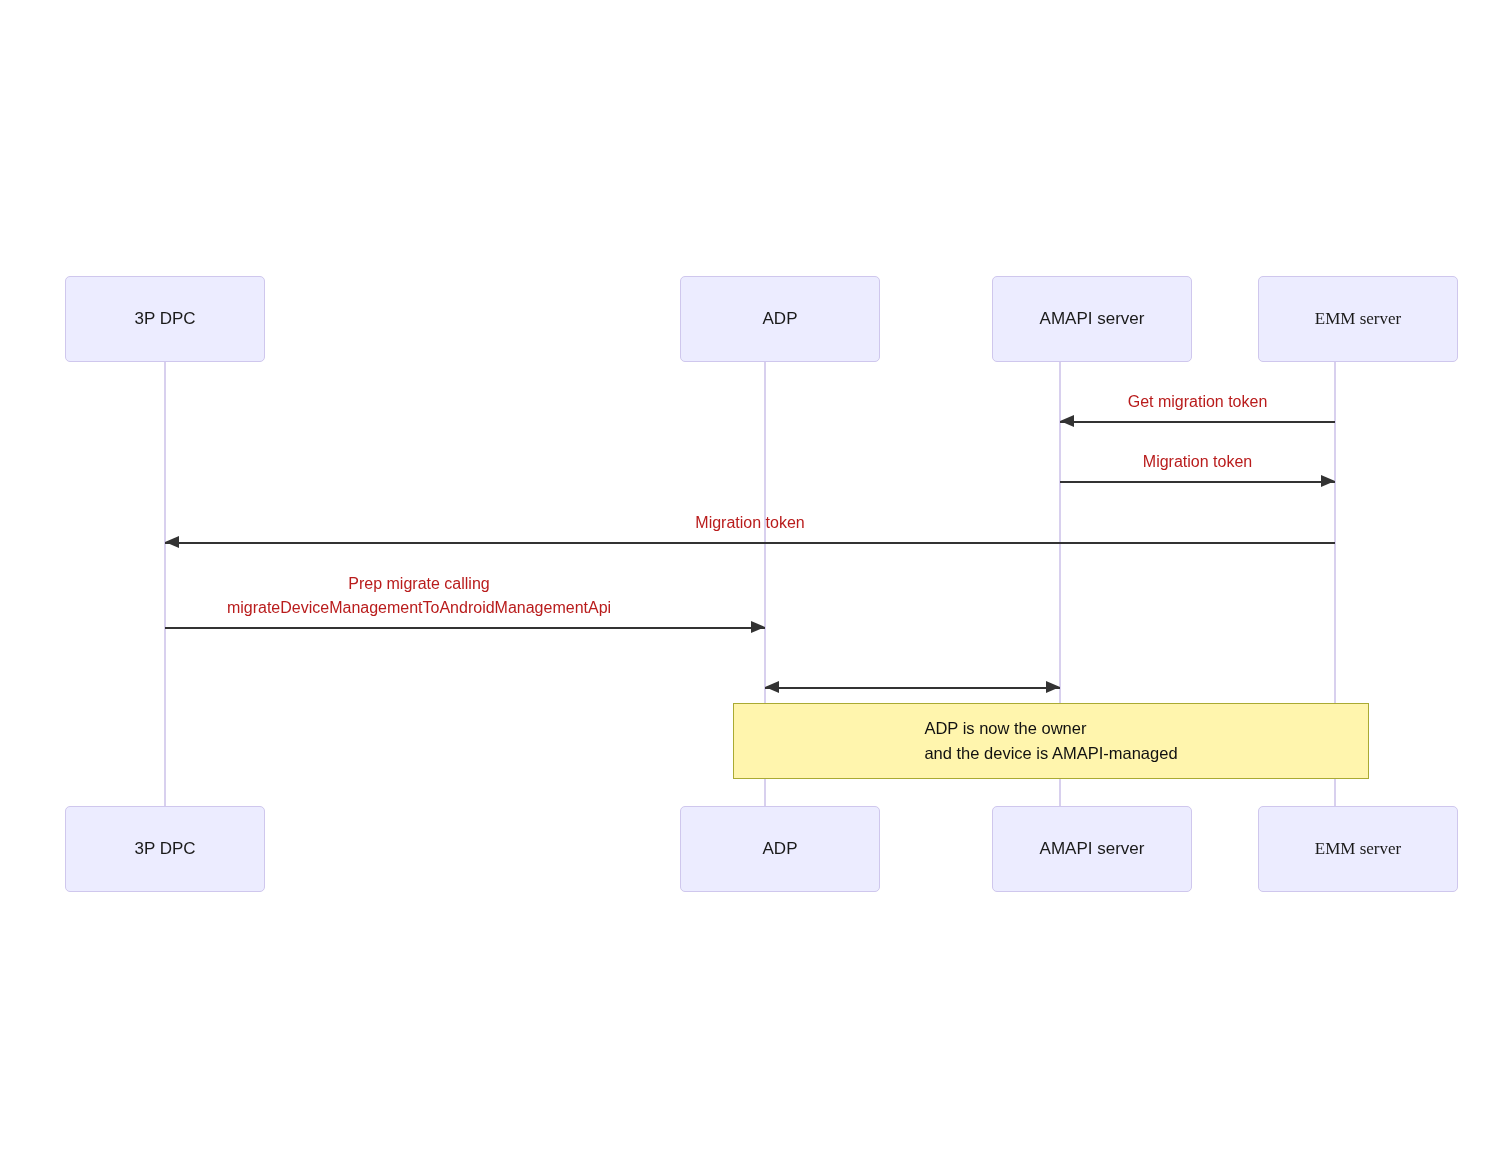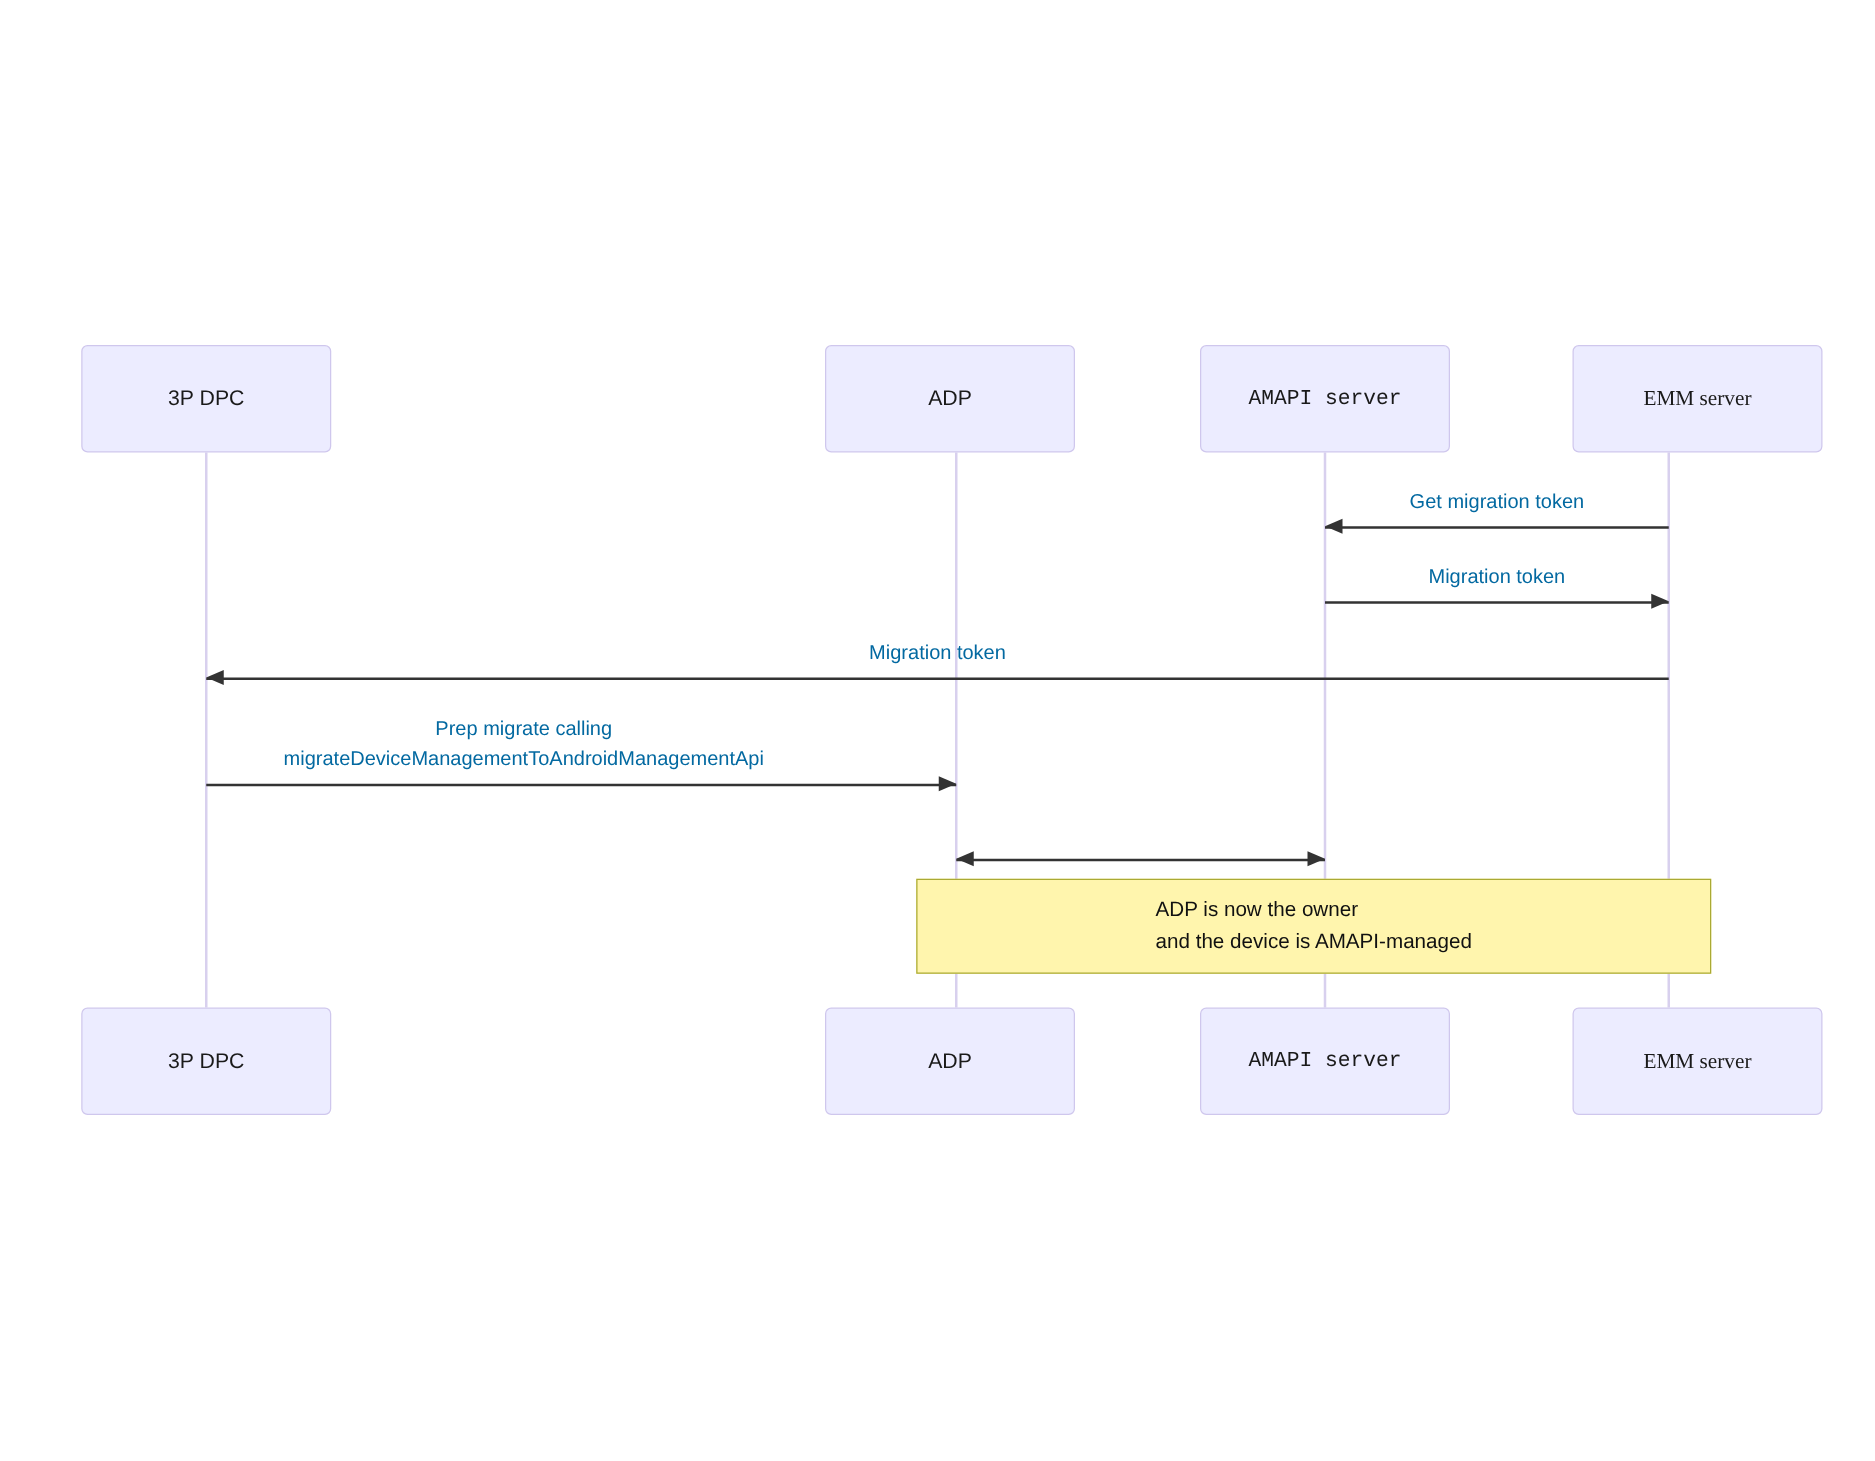--- a/index.html
+++ b/index.html
@@ -34,30 +34,30 @@
     border-radius: 5px;
     display: flex;
     align-items: center;
     justify-content: center;
     font-size: 17px;
     color: #1a1a1a;
   }
   .actor.row-top { top: 276px; }
   .actor.row-bottom { top: 806px; }
   .actor.c1 { left: 65px; }
-  .actor.c2 { left: 660px; }
-  .actor.c3 { left: 960px; font-family: Liberation Mono, monospace; }
+  .actor.c2 { left: 680px; }
+  .actor.c3 { left: 992px; }
   .actor.c4 { left: 1258px; font-family: Liberation Serif, serif; }
   
   .msg-label {
     position: absolute;
     text-align: center;
     font-size: 16px;
     line-height: 24px;
-    color: #0369a1;
+    color: #b91c1c;
     white-space: pre-line;
   }
   
   .arrow {
     position: absolute;
     height: 0;
     border-top: 2px solid #333333;
   }
   .arrow.head-left::before {
     content: "";

